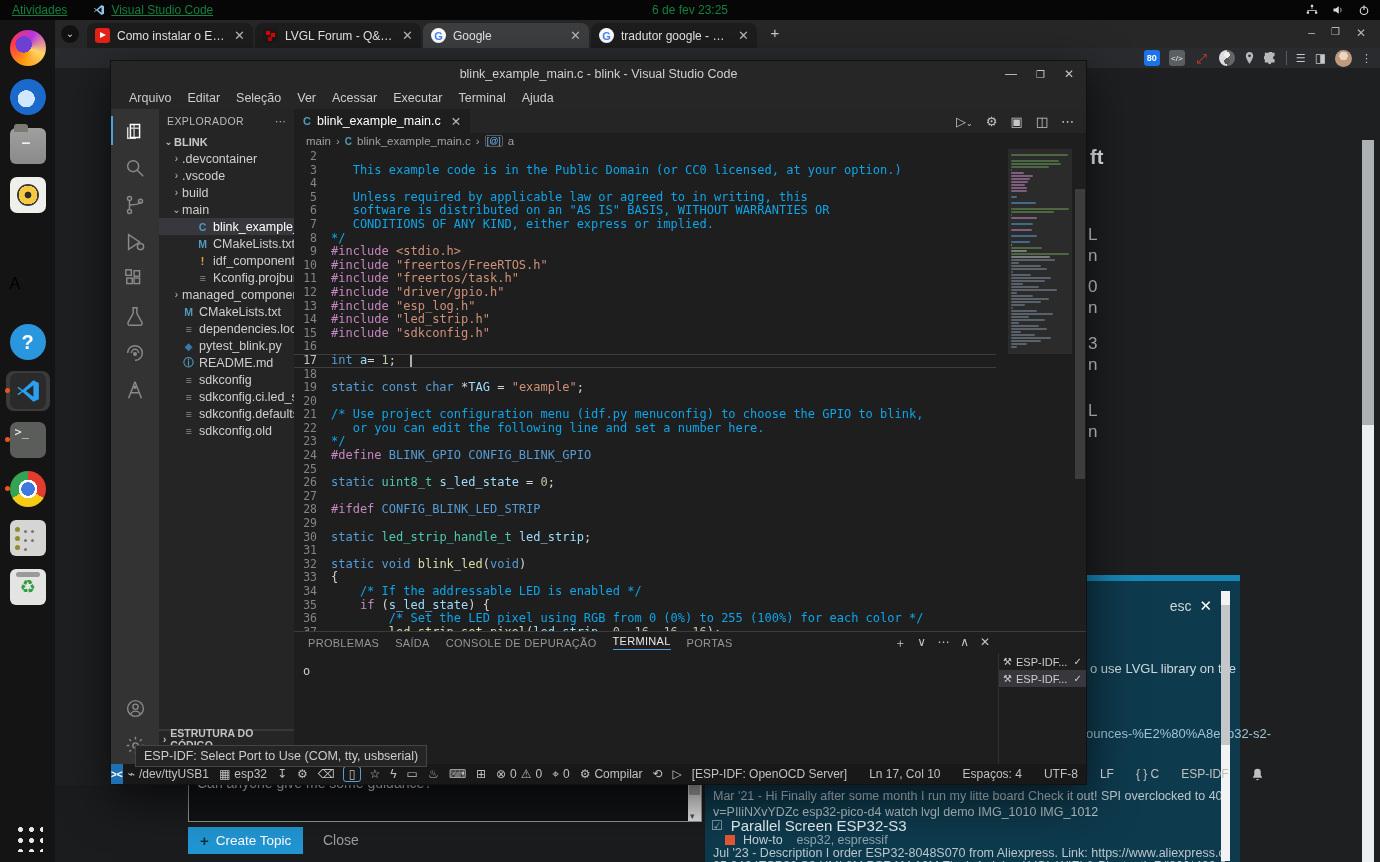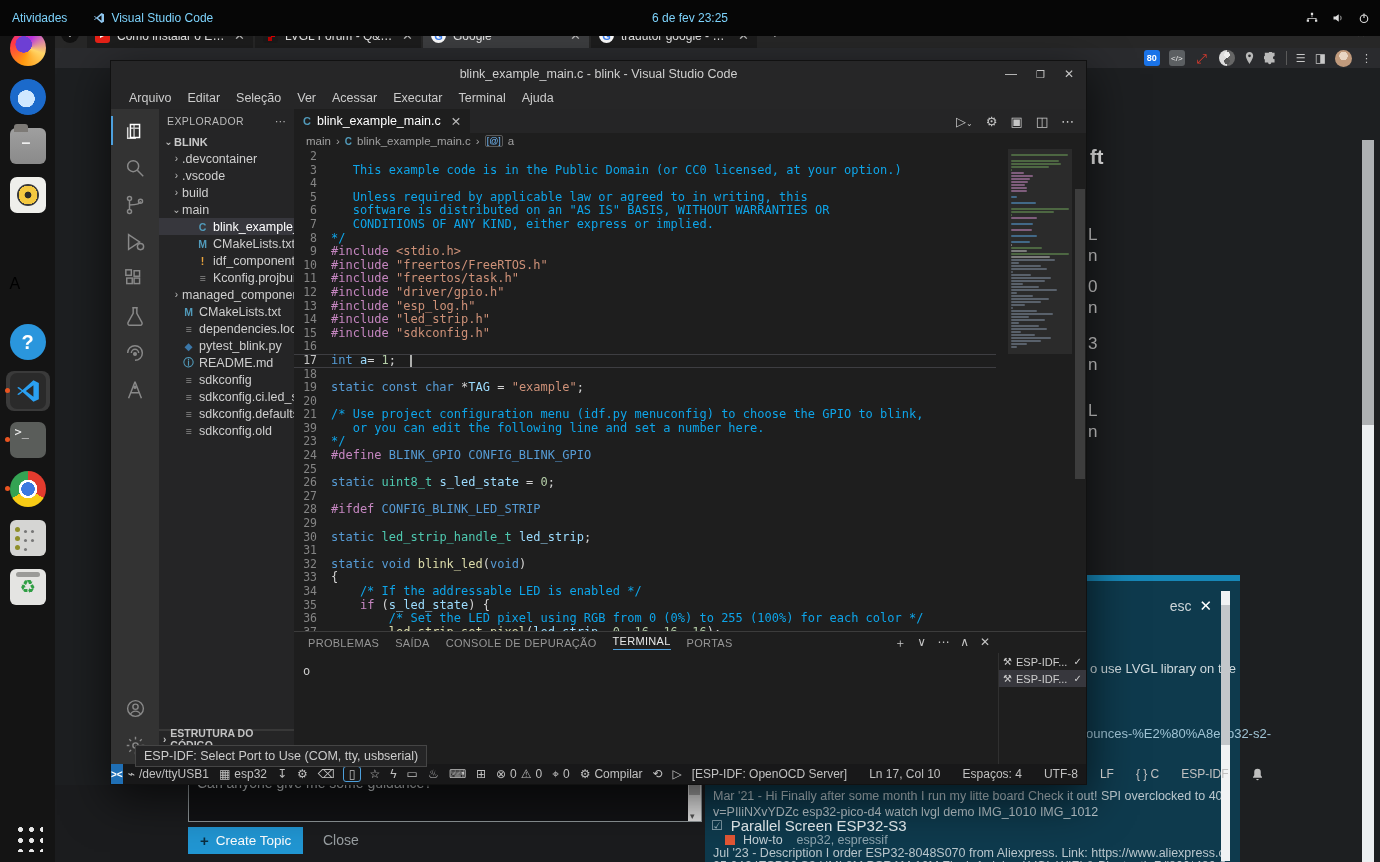--- a/index.html
+++ b/index.html
@@ -3,22 +3,22 @@
 <meta charset="utf-8">
 <style>
   *{margin:0;padding:0;box-sizing:border-box;}
   html,body{width:1380px;height:862px;overflow:hidden;background:#050505;
     font-family:"Liberation Sans","DejaVu Sans",sans-serif;-webkit-font-smoothing:antialiased;}
   .abs{position:absolute;}
   .ic{display:inline-flex;align-items:center;justify-content:center;line-height:1;}
   svg{display:block;}
 
   
-  #topbar{position:absolute;left:0;top:0;width:1380px;height:36px;background:#060606;color:#7dd3fc;
-    display:flex;align-items:center;font-size:12px;z-index:60;}
+  #topbar{position:absolute;left:0;top:0;width:1380px;height:20px;background:#060606;color:#15803d;
+    display:flex;align-items:center;font-size:12px;z-index:60;text-decoration:underline;}
   #topbar .tb-left{display:flex;align-items:center;gap:26px;padding-left:12px;}
   #topbar .appname{display:flex;align-items:center;gap:6px;}
   #topbar .tb-clock{position:absolute;left:50%;transform:translateX(-50%);}
   #topbar .tb-right{position:absolute;right:10px;display:flex;gap:14px;color:#ddd;}
 
   
   #dock{position:absolute;left:0;top:20px;width:55px;height:842px;background:rgba(22,22,22,.93);
     display:flex;flex-direction:column;align-items:center;padding-top:8px;gap:9px;z-index:55;}
   .dock-item{position:relative;width:44px;height:40px;display:flex;align-items:center;justify-content:center;border-radius:8px;}
   .dock-item.active{background:#3a3a3a;}
@@ -608,21 +608,21 @@
             <div class="cline"><span class="ln">12</span><span><span class="tk-p">#include</span><span class="tk-w"> </span><span class="tk-s">"driver/gpio.h"</span></span></div>
             <div class="cline"><span class="ln">13</span><span><span class="tk-p">#include</span><span class="tk-w"> </span><span class="tk-s">"esp_log.h"</span></span></div>
             <div class="cline"><span class="ln">14</span><span><span class="tk-p">#include</span><span class="tk-w"> </span><span class="tk-s">"led_strip.h"</span></span></div>
             <div class="cline"><span class="ln">15</span><span><span class="tk-p">#include</span><span class="tk-w"> </span><span class="tk-s">"sdkconfig.h"</span></span></div>
             <div class="cline"><span class="ln">16</span><span></span></div>
             <div class="cline current"><span class="ln">17</span><span><span class="tk-k">int</span><span class="tk-w"> </span><span class="tk-v">a</span><span class="tk-w">= </span><span class="tk-n">1</span><span class="tk-w">;</span></span></div>
             <div class="cline"><span class="ln">18</span><span></span></div>
             <div class="cline"><span class="ln">19</span><span><span class="tk-k">static const char</span><span class="tk-w"> *</span><span class="tk-v">TAG</span><span class="tk-w"> = </span><span class="tk-s">"example"</span><span class="tk-w">;</span></span></div>
             <div class="cline"><span class="ln">20</span><span></span></div>
             <div class="cline"><span class="ln">21</span><span><span class="tk-c">/* Use project configuration menu (idf.py menuconfig) to choose the GPIO to blink,</span></span></div>
-            <div class="cline"><span class="ln">39</span><span><span class="tk-c">   or you can edit the following line and set a number here.</span></span></div>
+            <div class="cline"><span class="ln">22</span><span><span class="tk-c">   or you can edit the following line and set a number here.</span></span></div>
             <div class="cline"><span class="ln">23</span><span><span class="tk-c">*/</span></span></div>
             <div class="cline"><span class="ln">24</span><span><span class="tk-p">#define</span><span class="tk-w"> </span><span class="tk-k">BLINK_GPIO CONFIG_BLINK_GPIO</span></span></div>
             <div class="cline"><span class="ln">25</span><span></span></div>
             <div class="cline"><span class="ln">26</span><span><span class="tk-k">static</span><span class="tk-w"> </span><span class="tk-t">uint8_t</span><span class="tk-w"> </span><span class="tk-v">s_led_state</span><span class="tk-w"> = </span><span class="tk-n">0</span><span class="tk-w">;</span></span></div>
             <div class="cline"><span class="ln">27</span><span></span></div>
             <div class="cline"><span class="ln">28</span><span><span class="tk-p">#ifdef</span><span class="tk-w"> </span><span class="tk-k">CONFIG_BLINK_LED_STRIP</span></span></div>
             <div class="cline"><span class="ln">29</span><span></span></div>
             <div class="cline"><span class="ln">30</span><span><span class="tk-k">static</span><span class="tk-w"> </span><span class="tk-t">led_strip_handle_t</span><span class="tk-w"> </span><span class="tk-v">led_strip</span><span class="tk-w">;</span></span></div>
             <div class="cline"><span class="ln">31</span><span></span></div>
             <div class="cline"><span class="ln">32</span><span><span class="tk-k">static void</span><span class="tk-w"> </span><span class="tk-f">blink_led</span><span class="tk-w">(</span><span class="tk-k">void</span><span class="tk-w">)</span></span></div>

